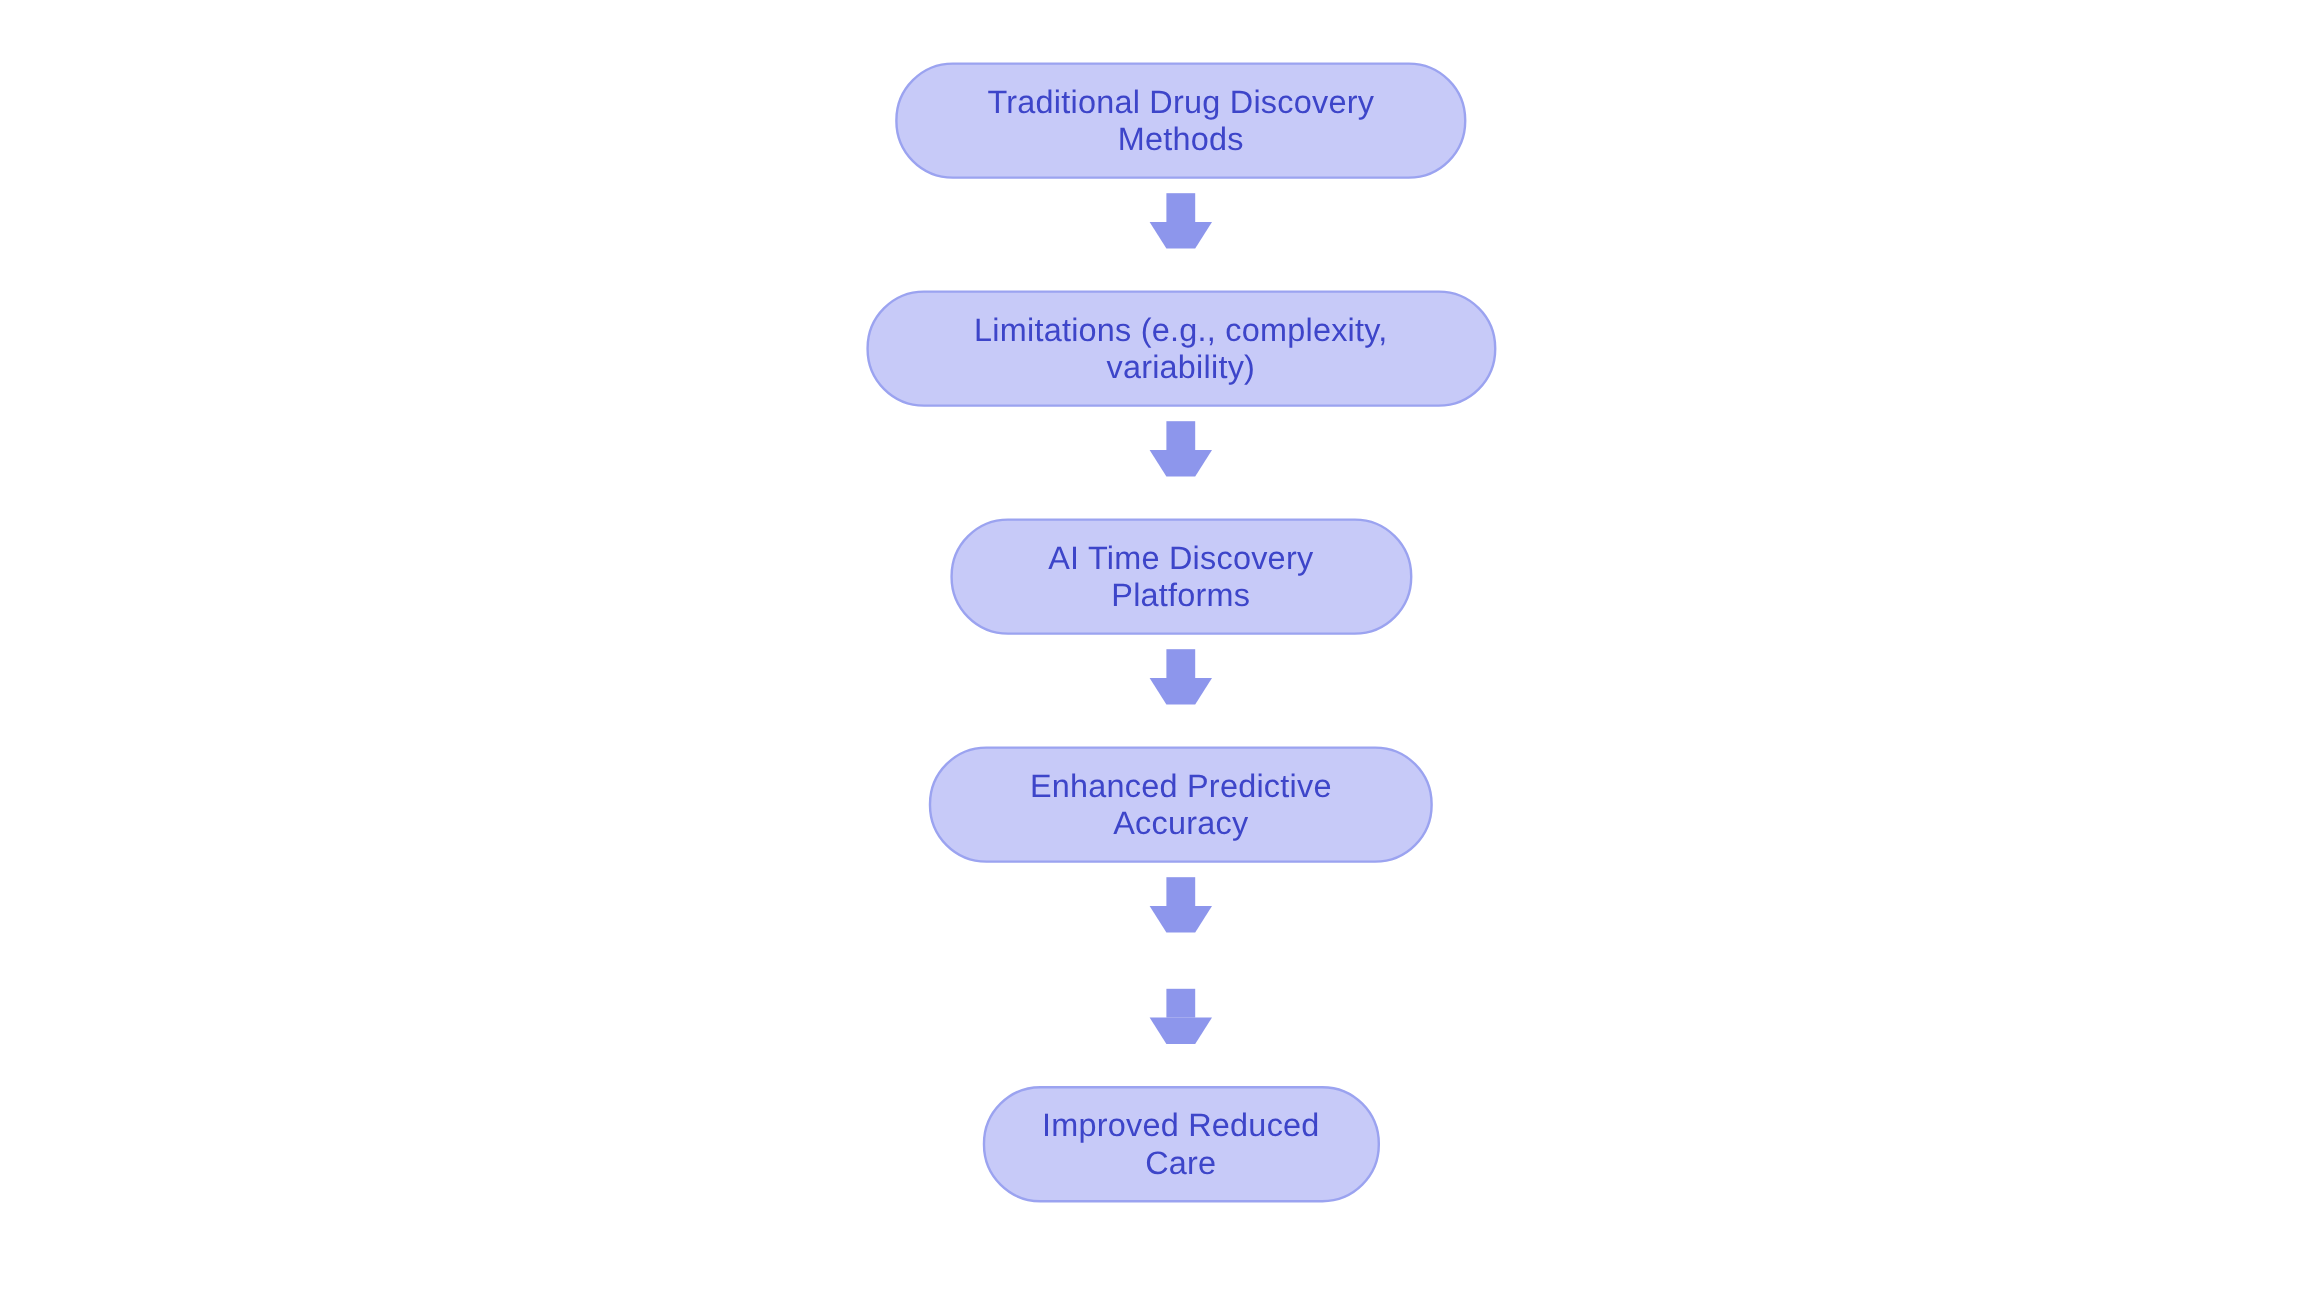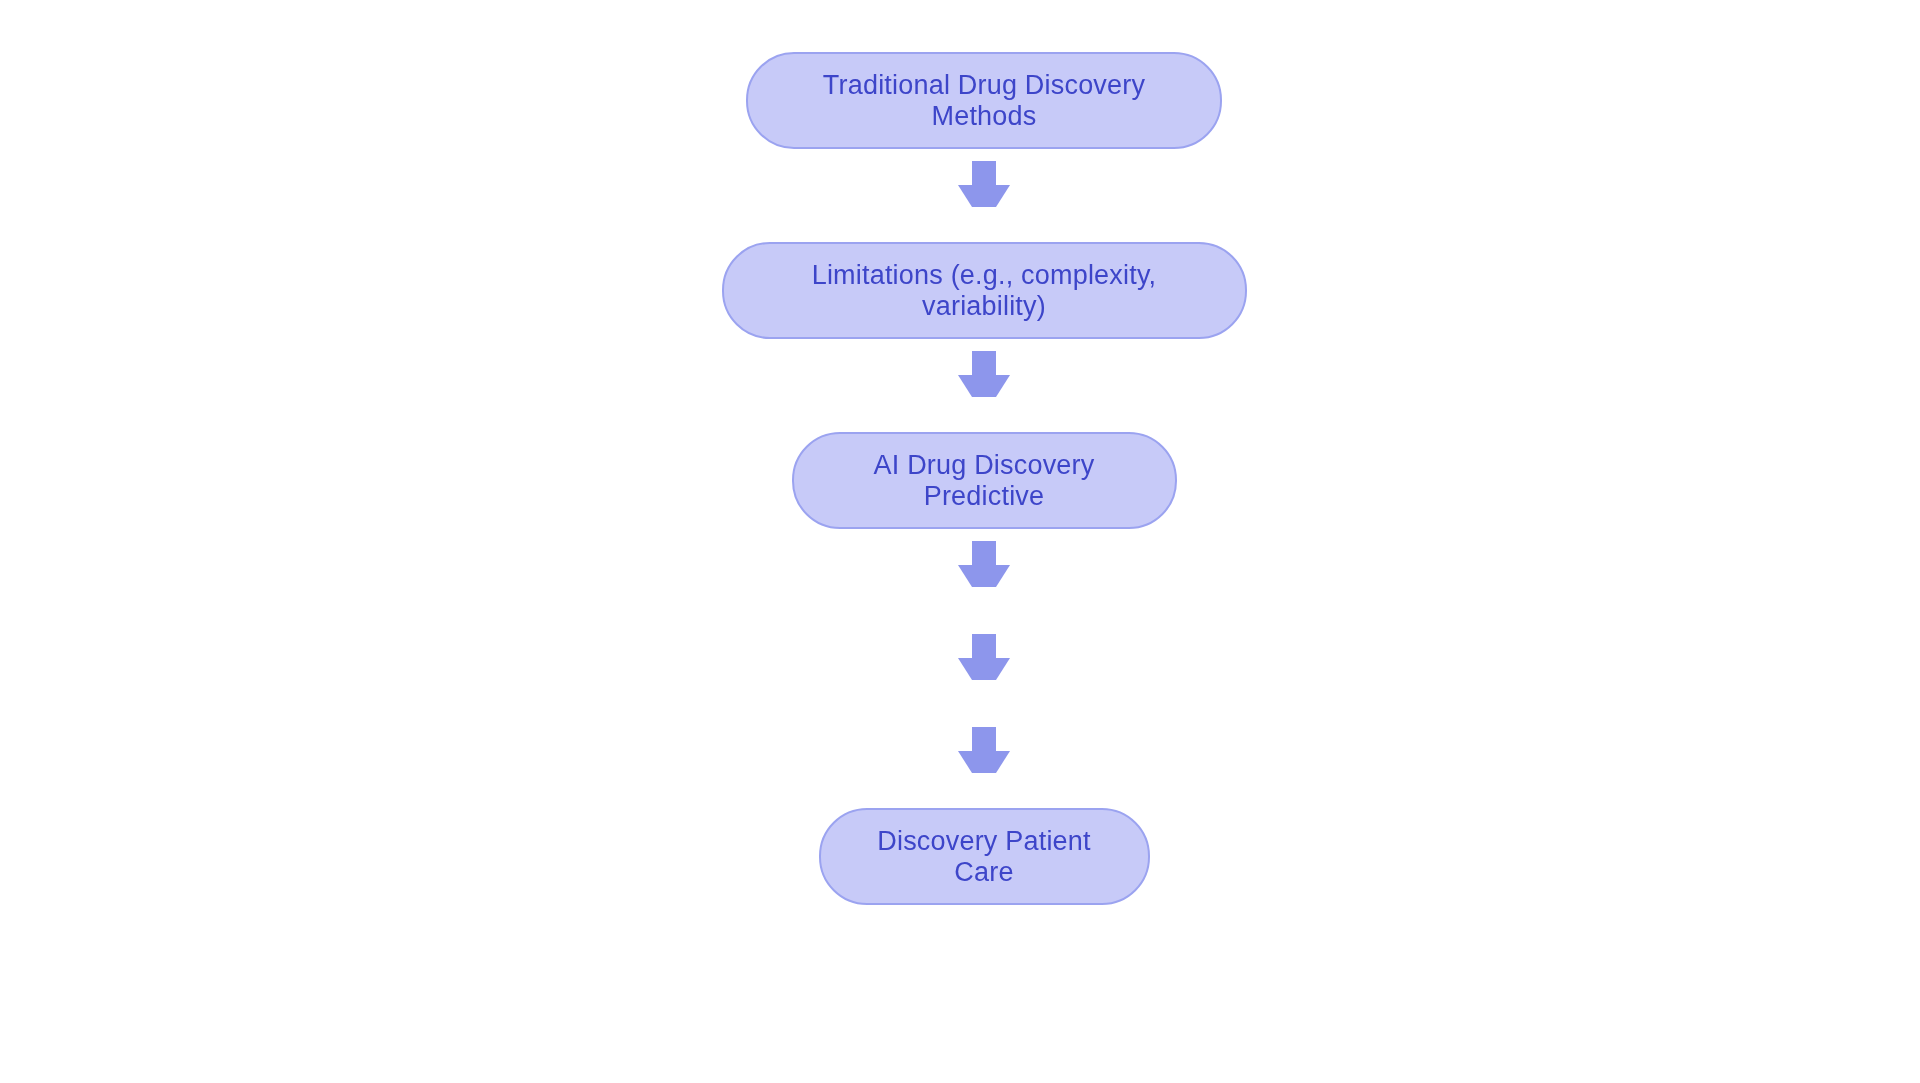--- a/index.html
+++ b/index.html
@@ -82,37 +82,40 @@
   <div class="node n2">
     <span>Limitations (e.g., complexity, variability)</span>
   </div>
 
   <div class="arrow">
     <div class="shaft"></div>
     <div class="head"></div>
   </div>
 
   <div class="node n3">
-    <span>AI Drug Discovery Predictive</span>
+    <span>AI Time Discovery Platforms</span>
+  </div>
+
+  <div class="arrow">
+    <div class="shaft"></div>
+    <div class="head"></div>
+  </div>
+
+  <div class="node n4">
+    <span>Enhanced Predictive Accuracy</span>
   </div>
 
   <div class="arrow">
     <div class="shaft"></div>
     <div class="head"></div>
   </div>
 
 
   <div class="arrow">
     <div class="shaft"></div>
     <div class="head"></div>
   </div>
 
-
-  <div class="arrow">
-    <div class="shaft"></div>
-    <div class="head"></div>
-  </div>
-
   <div class="node n6">
-    <span>Discovery Patient Care</span>
+    <span>Improved Reduced Care</span>
   </div>
 
 </div>
 
 </body></html>

